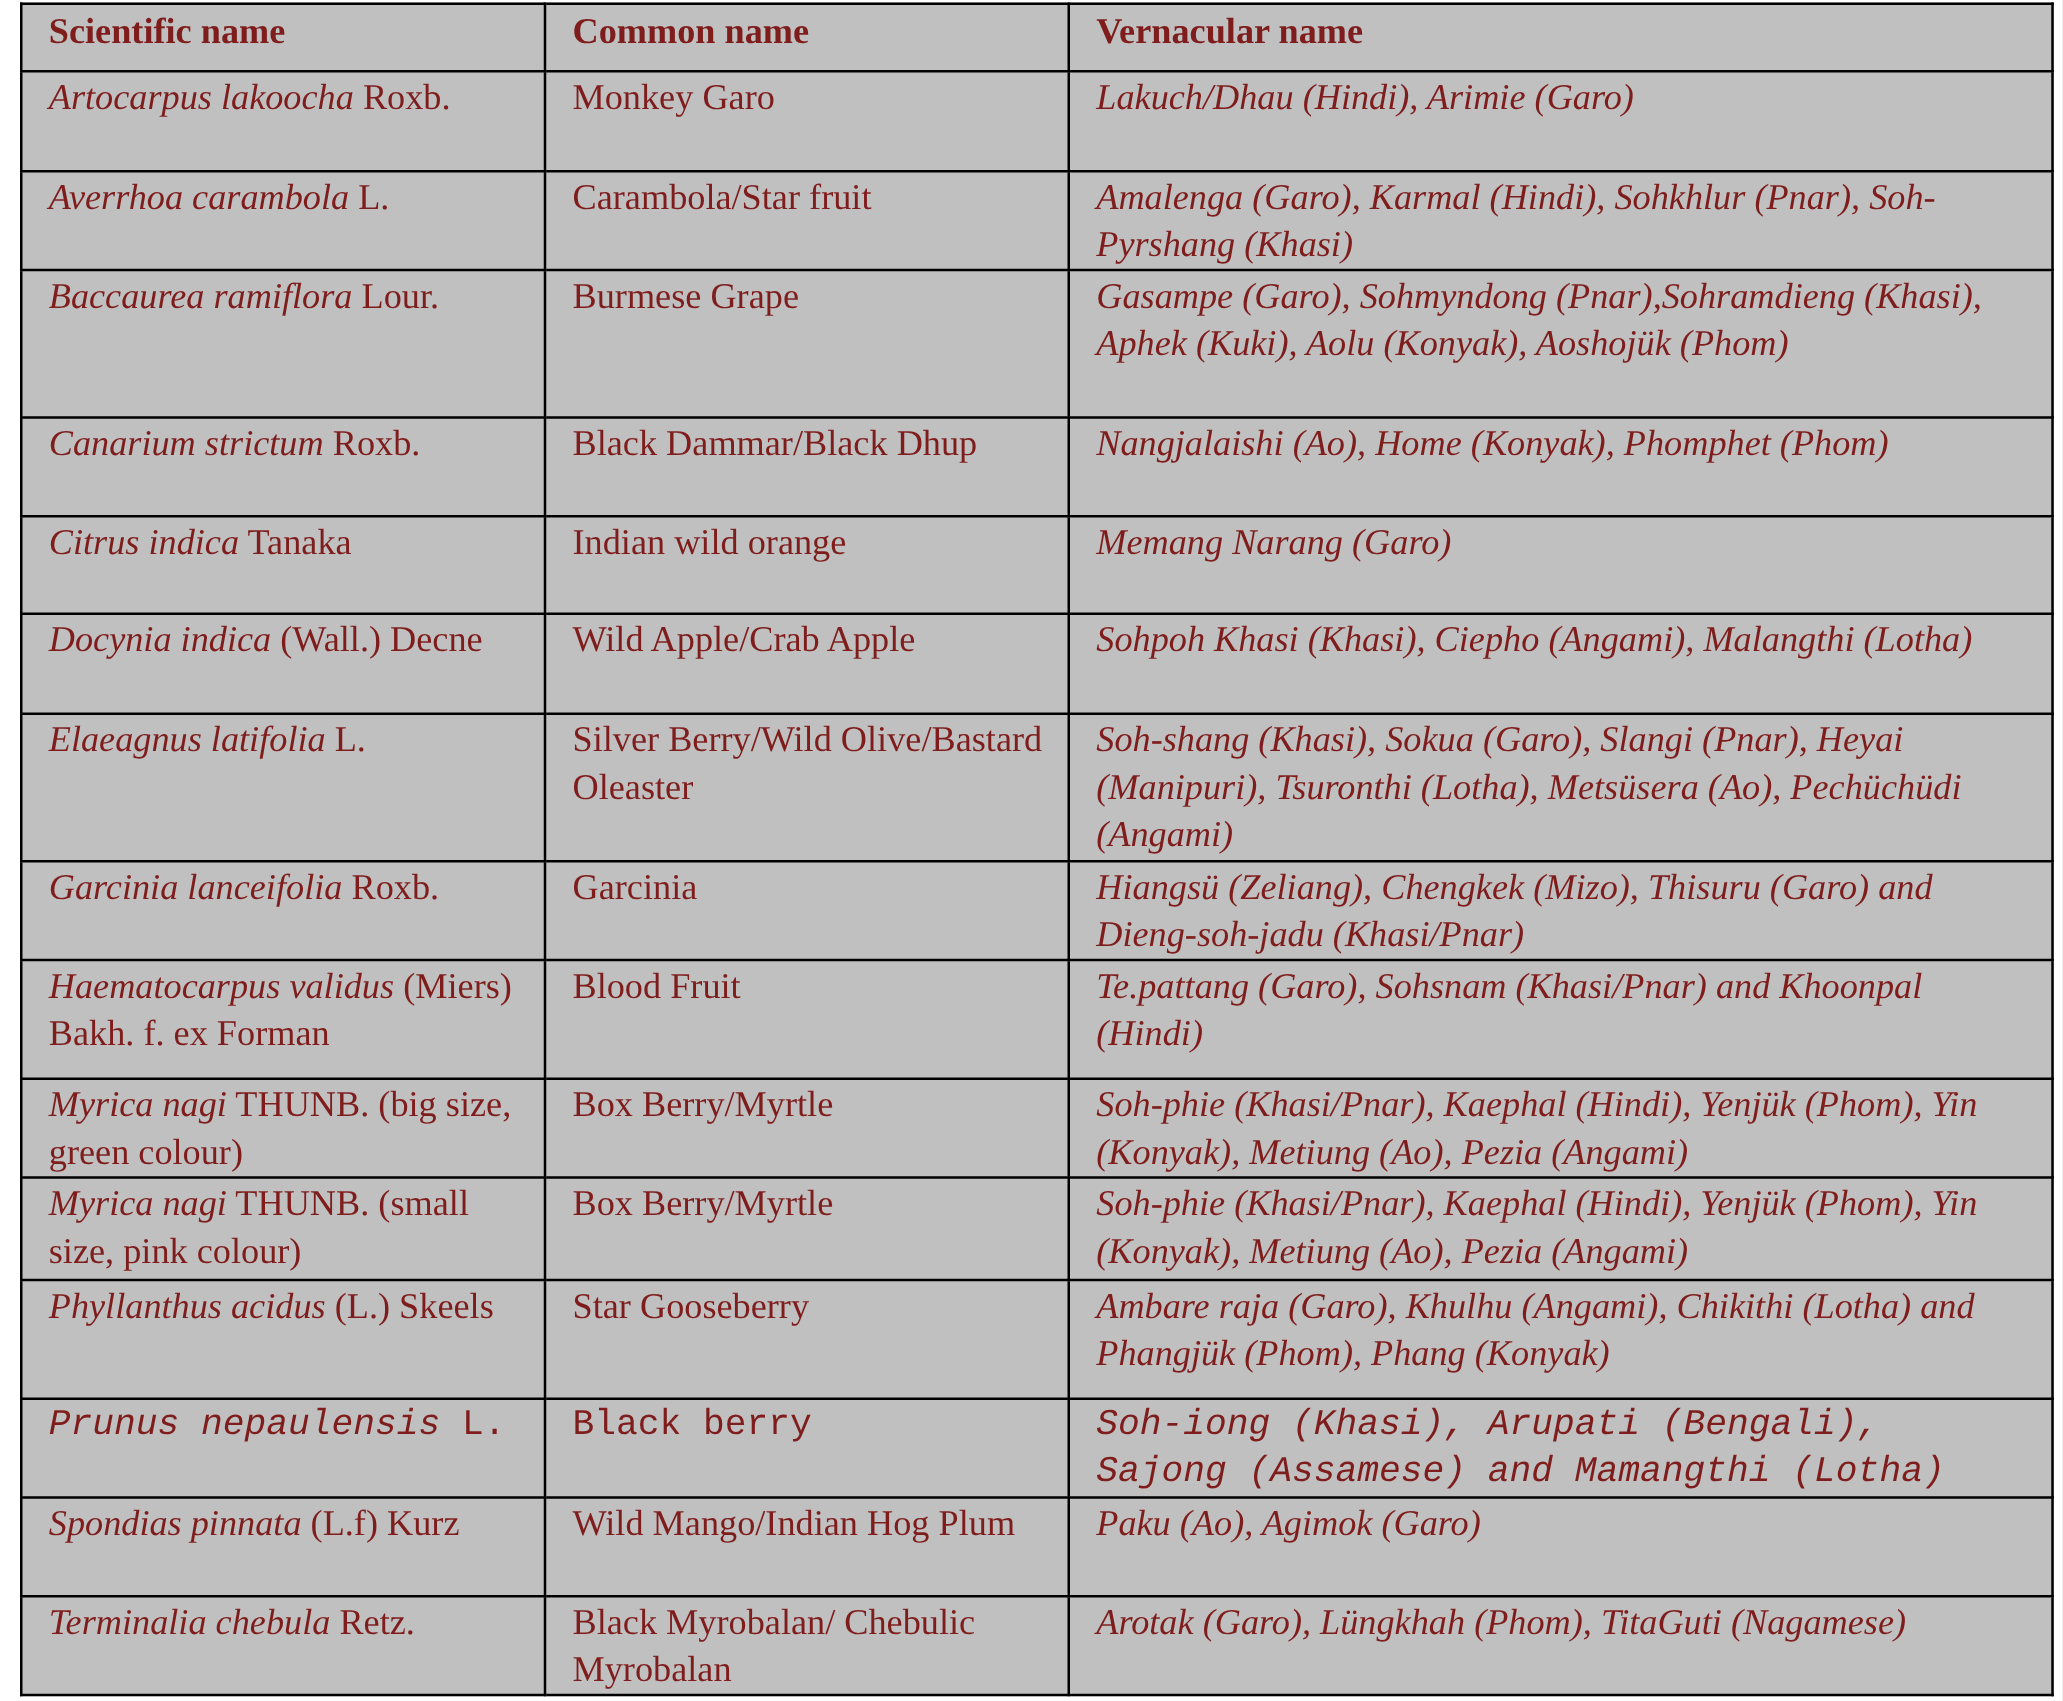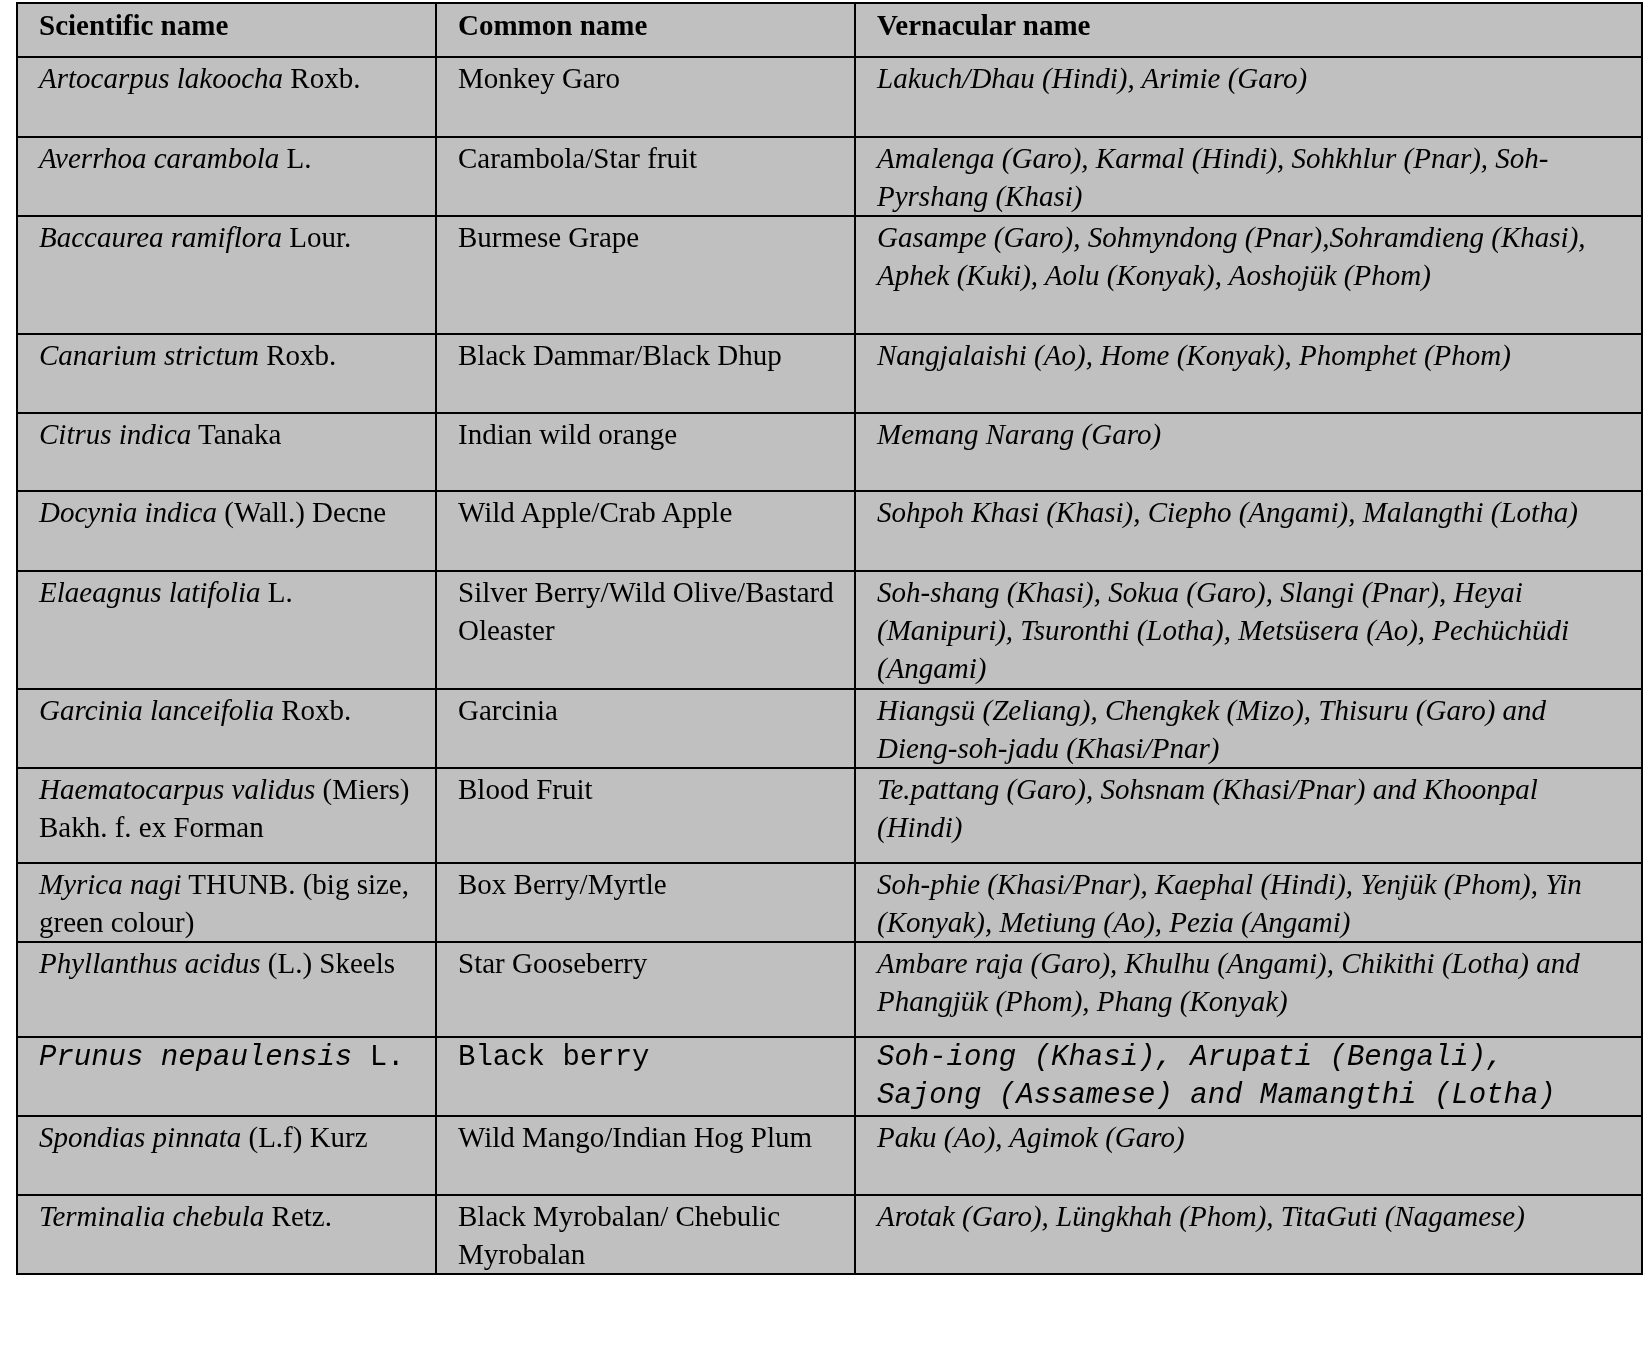--- a/index.html
+++ b/index.html
@@ -5,21 +5,21 @@
   html, body { margin: 0; padding: 0; background: #ffffff; }
   body { width: 1650px; height: 1361px; position: relative; overflow: hidden; }
   table.species {
     position: absolute; left: 16px; top: 2px;
     width: 1625px;
     border-collapse: collapse;
     background: #c0c0c0;
     font-family: "Liberation Serif", "DejaVu Serif", serif;
     font-size: 29px;
     line-height: 38px;
-    color: #000000;
+    color: #7f1d1d;
     table-layout: fixed;
   }
   table.species td, table.species th {
     border: 2px solid #000;
     vertical-align: top;
     text-align: left;
     padding: 1px 20px 0 21px;
   }
   table.species th { font-weight: bold; height: 50px; padding-top: 2px; }
   col.c1 { width: 419px; }
@@ -87,20 +87,25 @@
       <tr style="height: 95px;">
         <td><span class="it">Haematocarpus validus</span><span> (Miers) Bakh. f. ex Forman</span></td>
         <td>Blood Fruit</td>
         <td class="it">Te.pattang (Garo), Sohsnam (Khasi/Pnar) and Khoonpal (Hindi)</td>
       </tr>
       <tr style="height: 78px;">
         <td><span class="it">Myrica nagi</span><span> THUNB. (big size, green colour)</span></td>
         <td>Box Berry/Myrtle</td>
         <td class="it">Soh-phie (Khasi/Pnar), Kaephal (Hindi), Yenjük (Phom), Yin (Konyak), Metiung (Ao), Pezia (Angami)</td>
       </tr>
+      <tr style="height: 82px;">
+        <td><span class="it">Myrica nagi</span><span> THUNB. (small size, pink colour)</span></td>
+        <td>Box Berry/Myrtle</td>
+        <td class="it">Soh-phie (Khasi/Pnar), Kaephal (Hindi), Yenjük (Phom), Yin (Konyak), Metiung (Ao), Pezia (Angami)</td>
+      </tr>
       <tr style="height: 95px;">
         <td><span class="it">Phyllanthus acidus</span><span> (L.) Skeels</span></td>
         <td>Star Gooseberry</td>
         <td class="it">Ambare raja (Garo), Khulhu (Angami), Chikithi (Lotha) and Phangjük (Phom), Phang (Konyak)</td>
       </tr>
       <tr style="height: 78px; font-family: Liberation Mono, monospace;">
         <td><span class="it">Prunus nepaulensis</span><span> L.</span></td>
         <td>Black berry</td>
         <td class="it">Soh-iong (Khasi), Arupati (Bengali), Sajong (Assamese) and Mamangthi (Lotha)</td>
       </tr>

